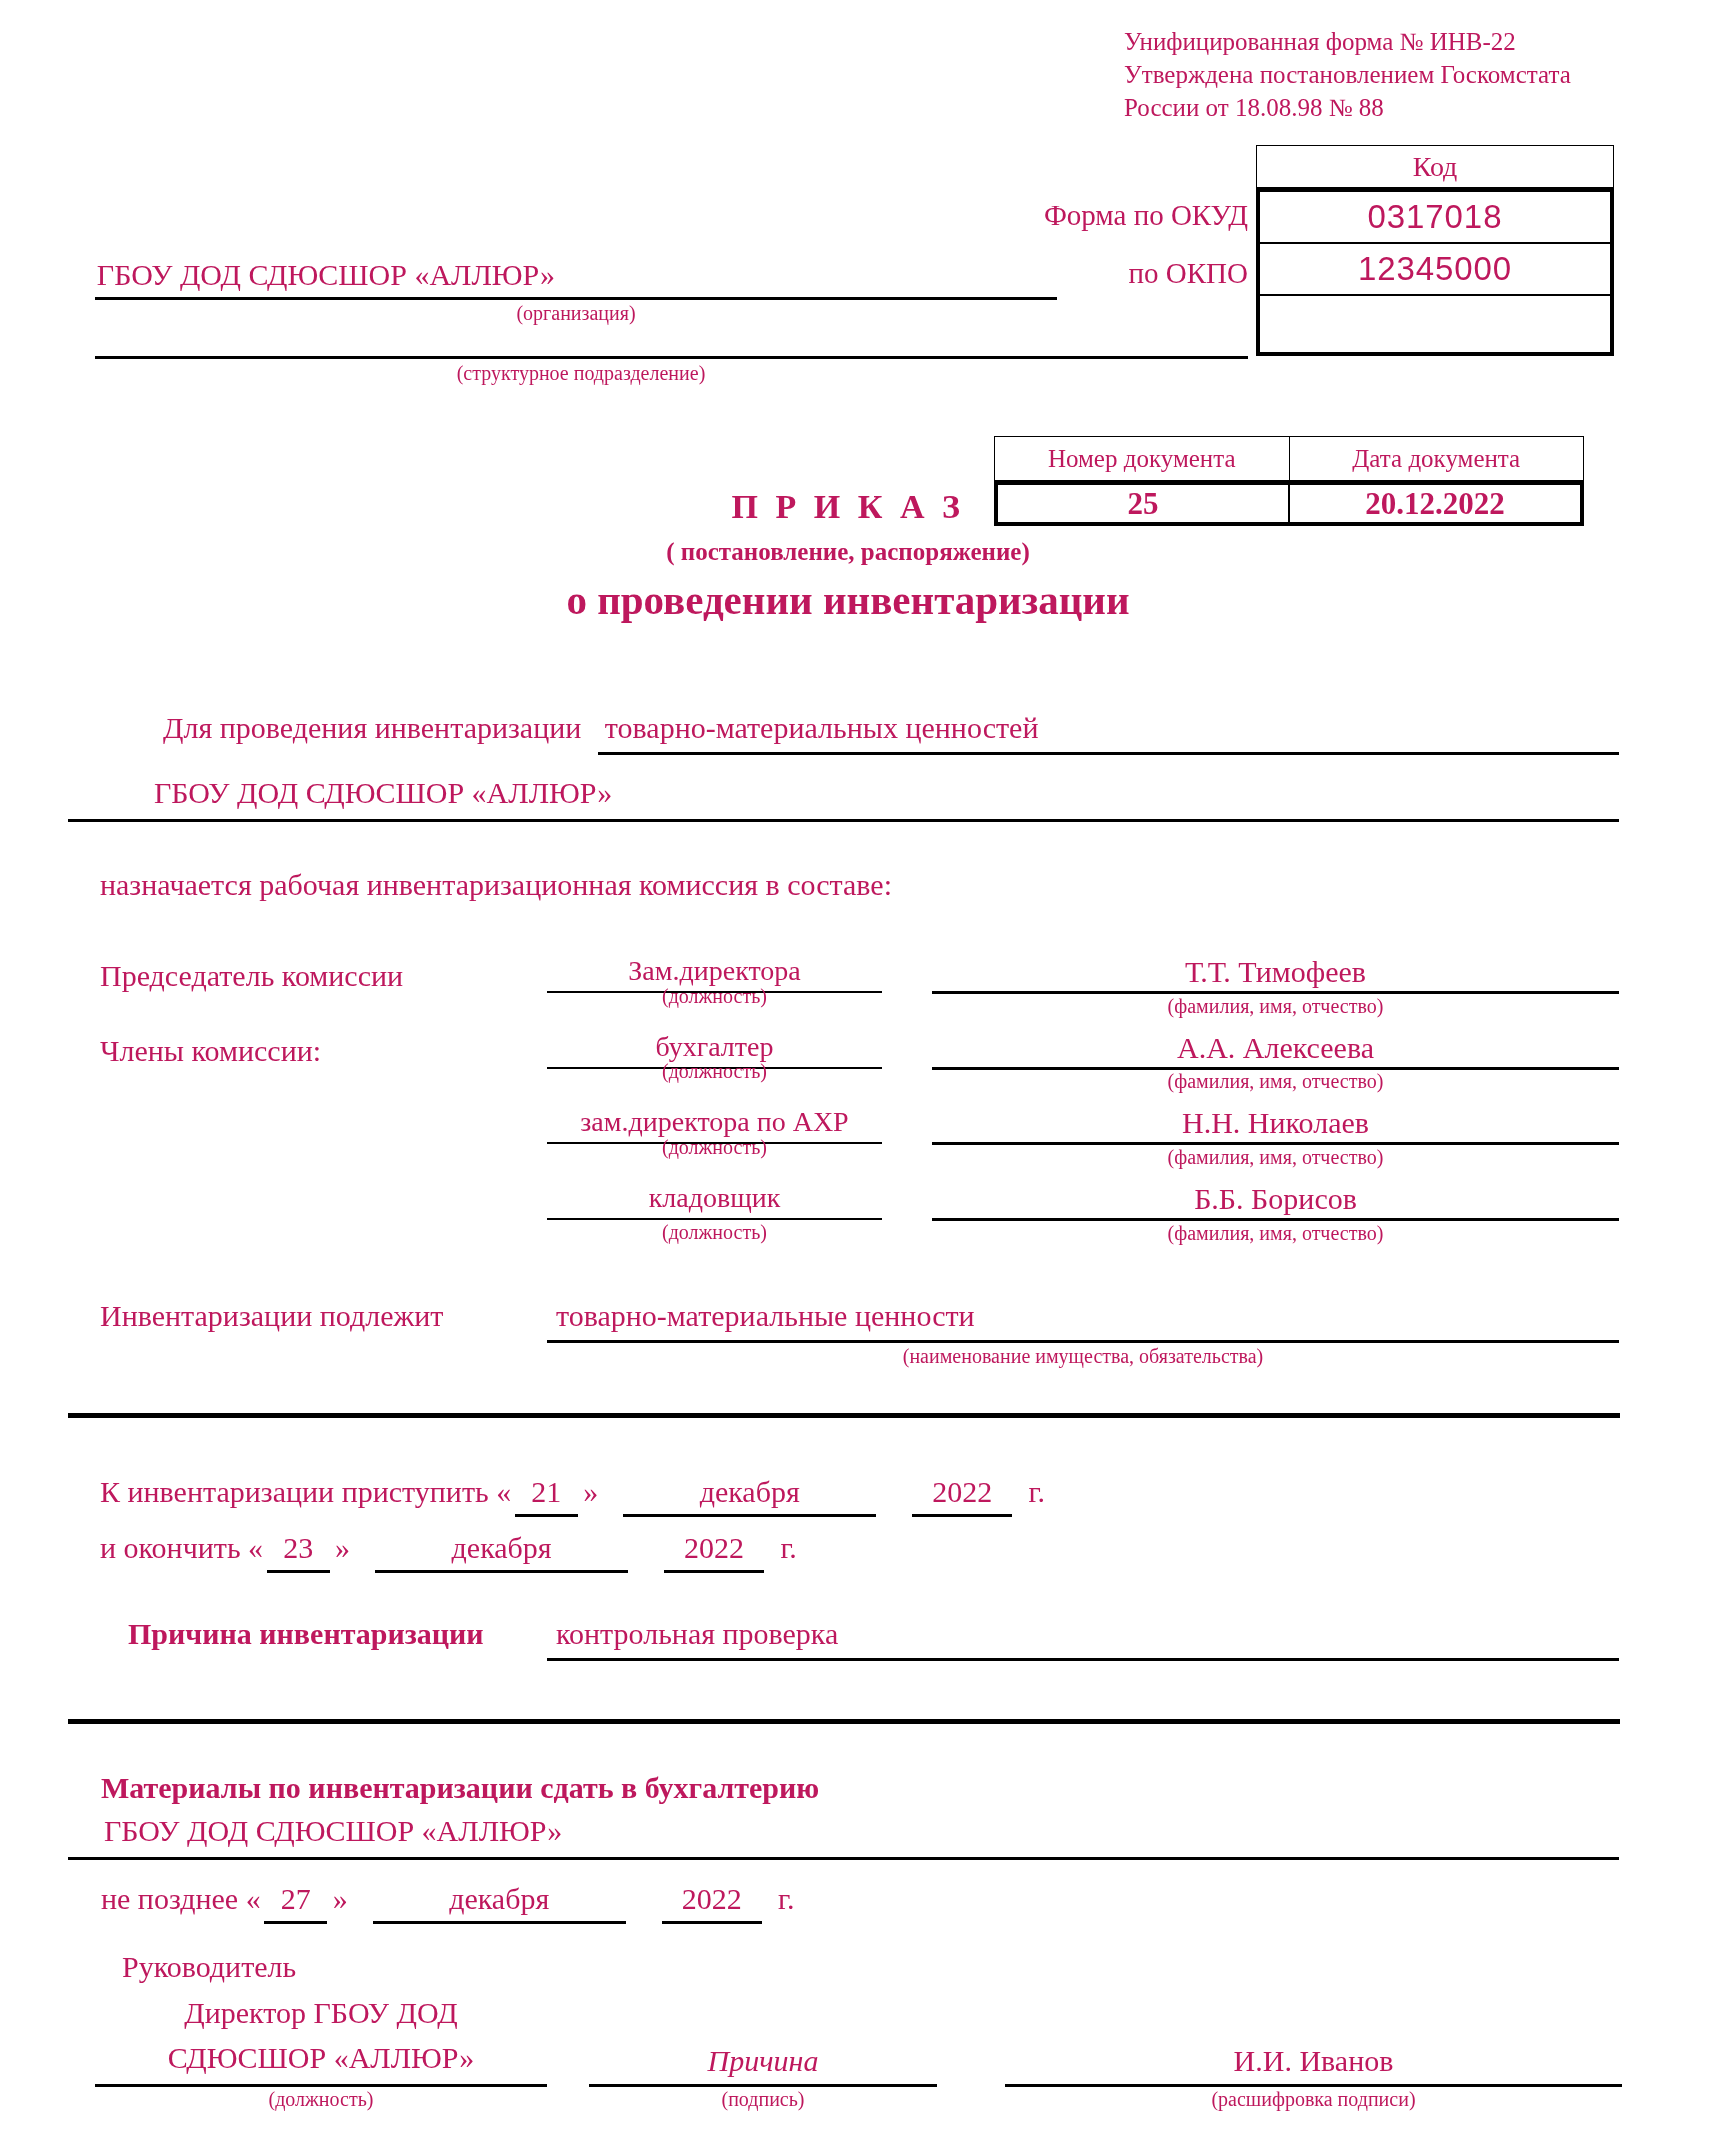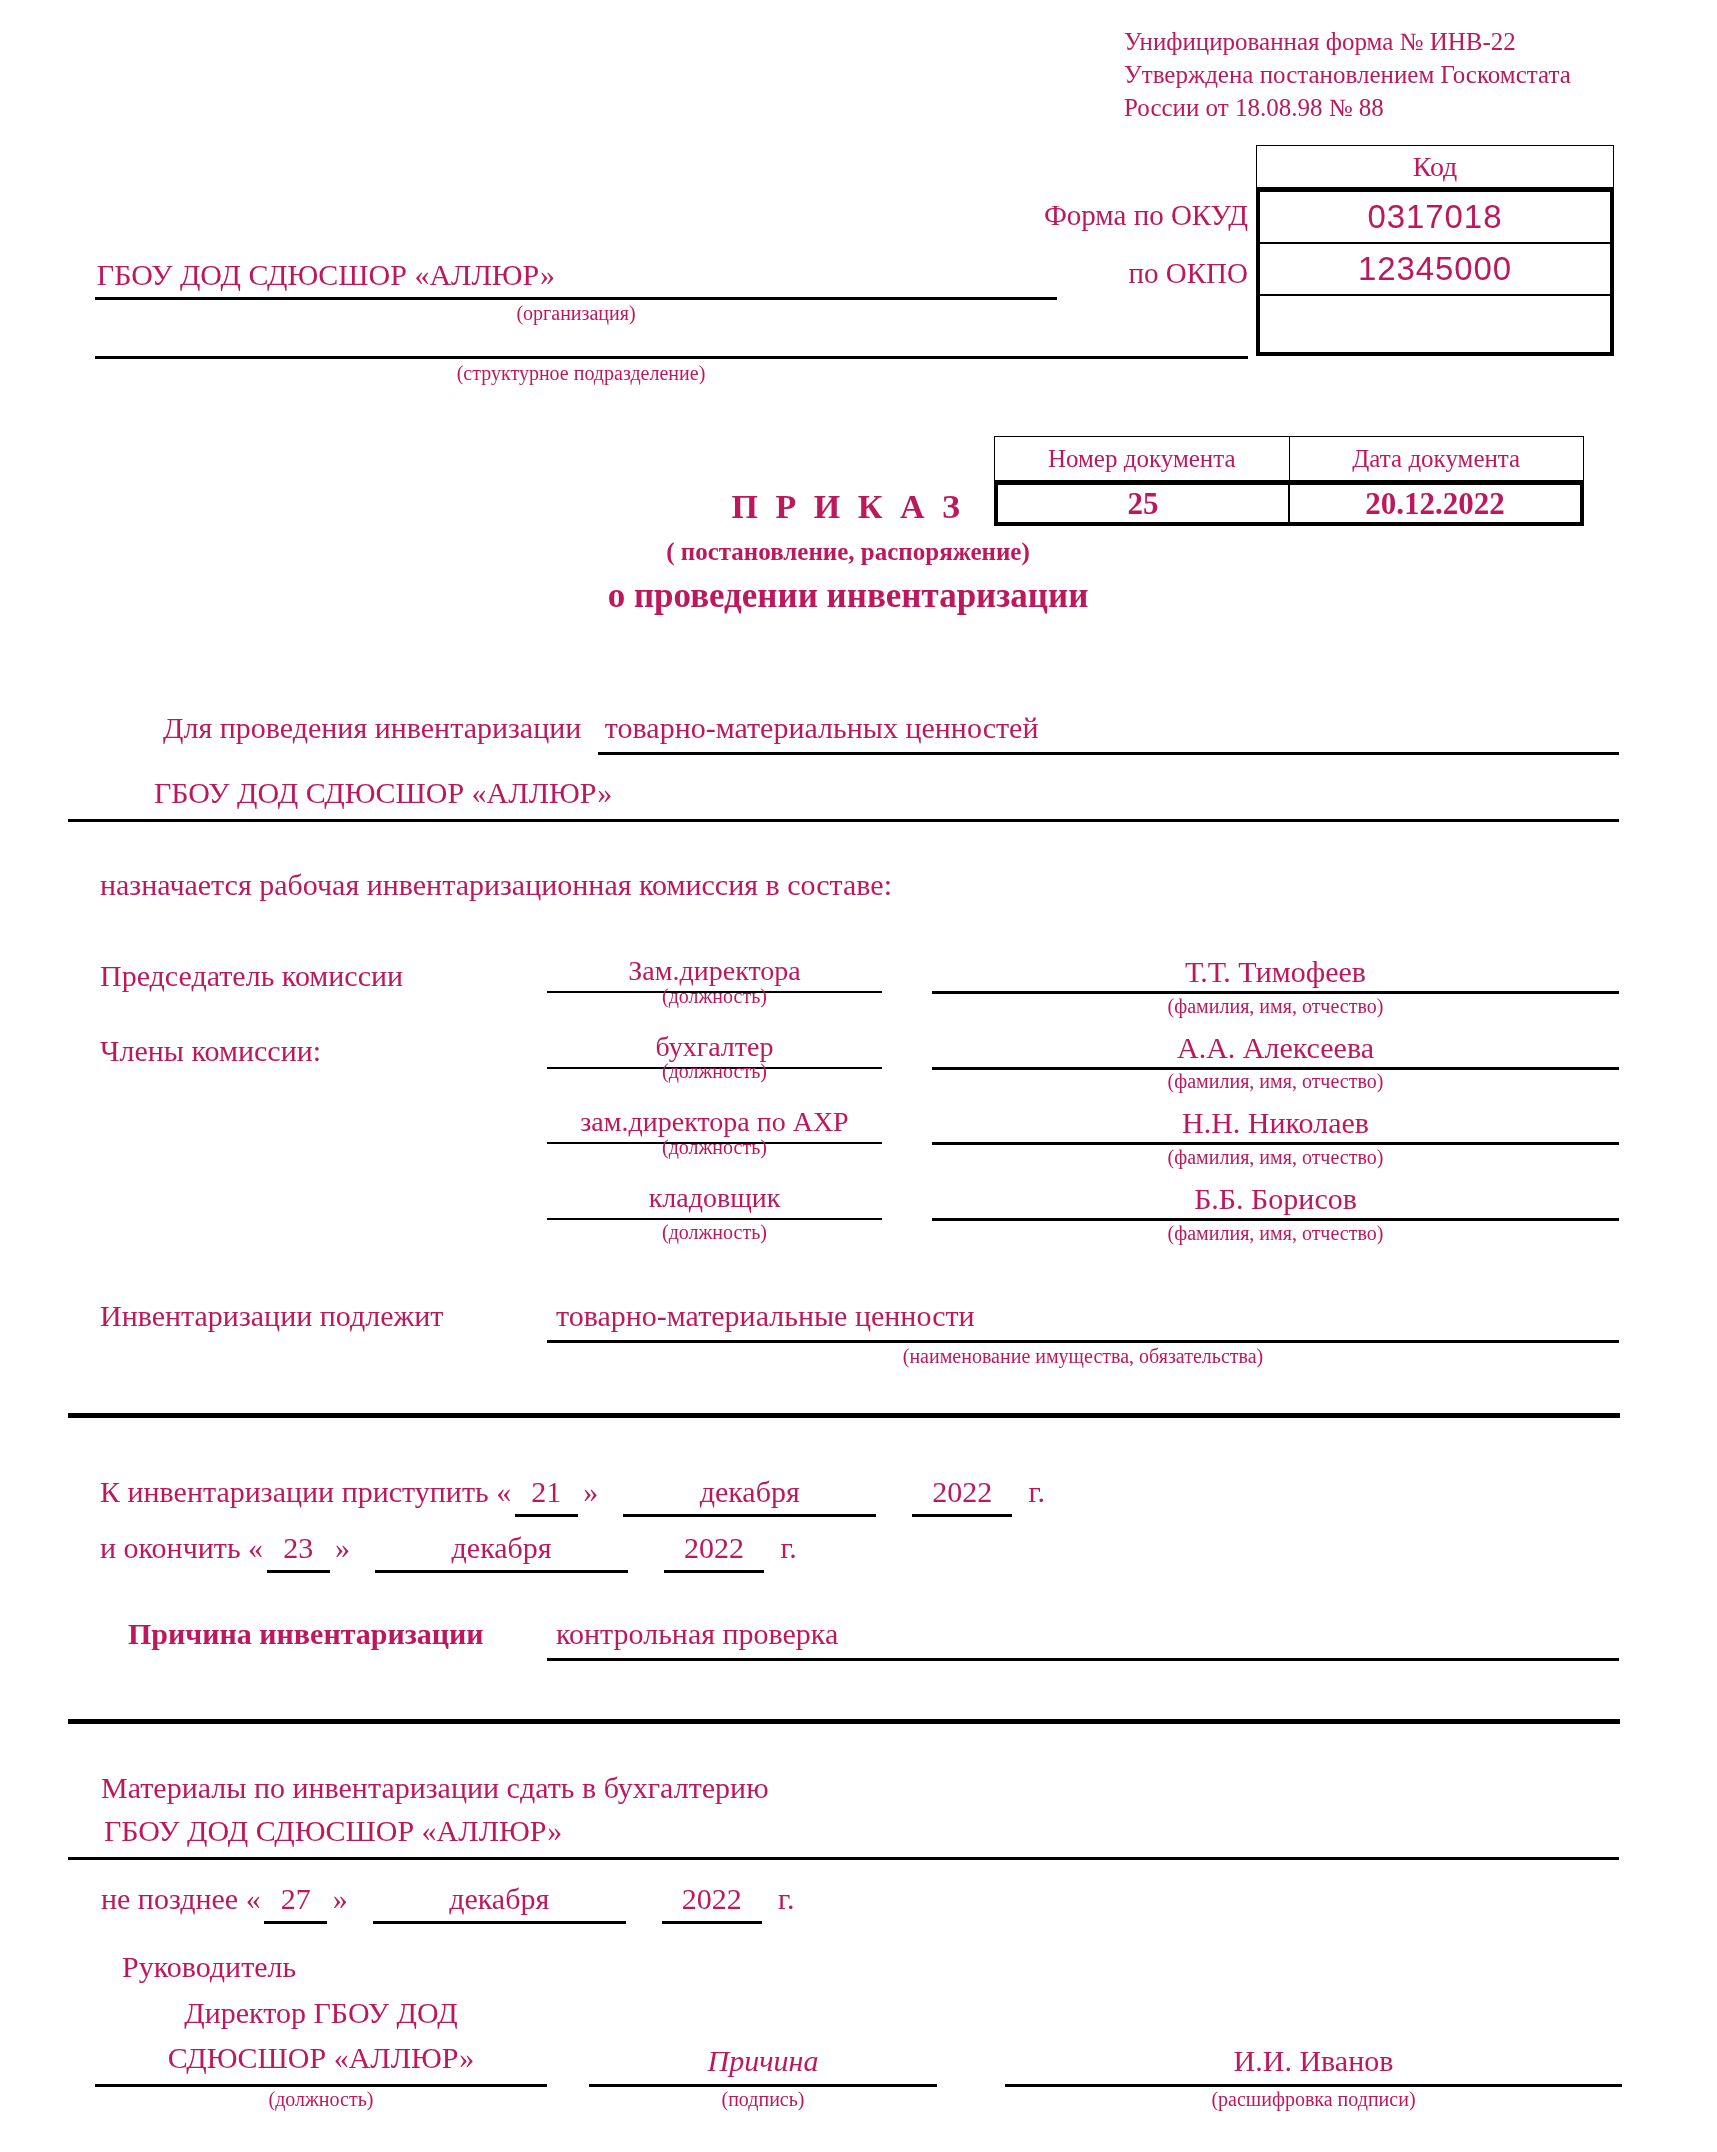--- a/index.html
+++ b/index.html
@@ -38,21 +38,21 @@
   .dt-hcell { flex:1; font-size:25px; display:flex; align-items:center; justify-content:center; }
   .dt-head .dt-right { border-left:1.8px solid #000; }
   .dt-vals { display:flex; border:4.5px solid #000; height:45px; }
   .dt-vcell { flex:1; font-size:31px; font-weight:bold; display:flex; align-items:center; justify-content:center; }
   .dt-vals .dt-right { border-left:2.7px solid #000; }
 
   
   .title-block { top:488px; left:68px; width:1560px; text-align:center; }
   .t1 { font-size:34px; font-weight:bold; letter-spacing:4.5px; }
   .t2 { margin-top:11.8px; font-size:25px; font-weight:bold; }
-  .t3 { margin-top:10px; font-size:35px; font-weight:bold; }
+  .t3 { margin-top:10px; font-size:41px; font-weight:bold; }
 
   
   .p-line1 { top:711px; left:68px; width:1551px; display:flex; font-size:30px; }
   .p-line1 .p-label { white-space:nowrap; padding-left:95px; padding-right:16.3px; }
   .p-line1 .p-value { flex:1; border-bottom:3.6px solid #000; padding:0 0 7.2px 7.2px; }
   .p-line2 { top:776px; left:68px; width:1551px; font-size:30px; border-bottom:3.6px solid #000; padding:0 0 9px 86px; }
   .p-line3 { top:868px; left:68px; font-size:30px; padding-left:32px; }
 
   
   .commission { top:955px; left:68px; width:1551px; }
@@ -85,21 +85,21 @@
   .date-line { padding-left:32px; }
   .blank { display:inline-block; border-bottom:3.6px solid #000; text-align:center; padding-bottom:4.5px; }
   .b-day { width:63px; margin-left:3.6px; }
   .b-month { width:253px; margin-left:25px; }
   .b-year { width:100px; margin-left:36px; }
   .qc { margin-left:5.4px; }
   .g { margin-left:16.3px; }
 
   
   .materials { top:1771px; left:68px; width:1551px; font-size:30px; }
-  .m1 { padding-left:33px; }
+  .m1 { padding-left:33px;font-weight:bold; }
   .m2 { margin-top:9px; border-bottom:3.6px solid #000; padding:0 0 9px 36px; }
   .m3 { margin-top:22px; padding-left:33px; white-space:nowrap; }
 
   
   .sig-head { top:1950px; left:122px; font-size:30px; }
   .sig-row { top:1990px; left:95px; width:1527px; display:flex; align-items:flex-end; }
   .sg-col1 { width:452px; text-align:center; }
   .sg-pos { font-size:30px; line-height:45px; border-bottom:3.6px solid #000; padding-bottom:3.6px; }
   .sg-col2 { width:348px; margin-left:42px; text-align:center; }
   .sg-sign { font-size:30px; font-style:italic; border-bottom:3.6px solid #000; padding-bottom:5.4px; }

